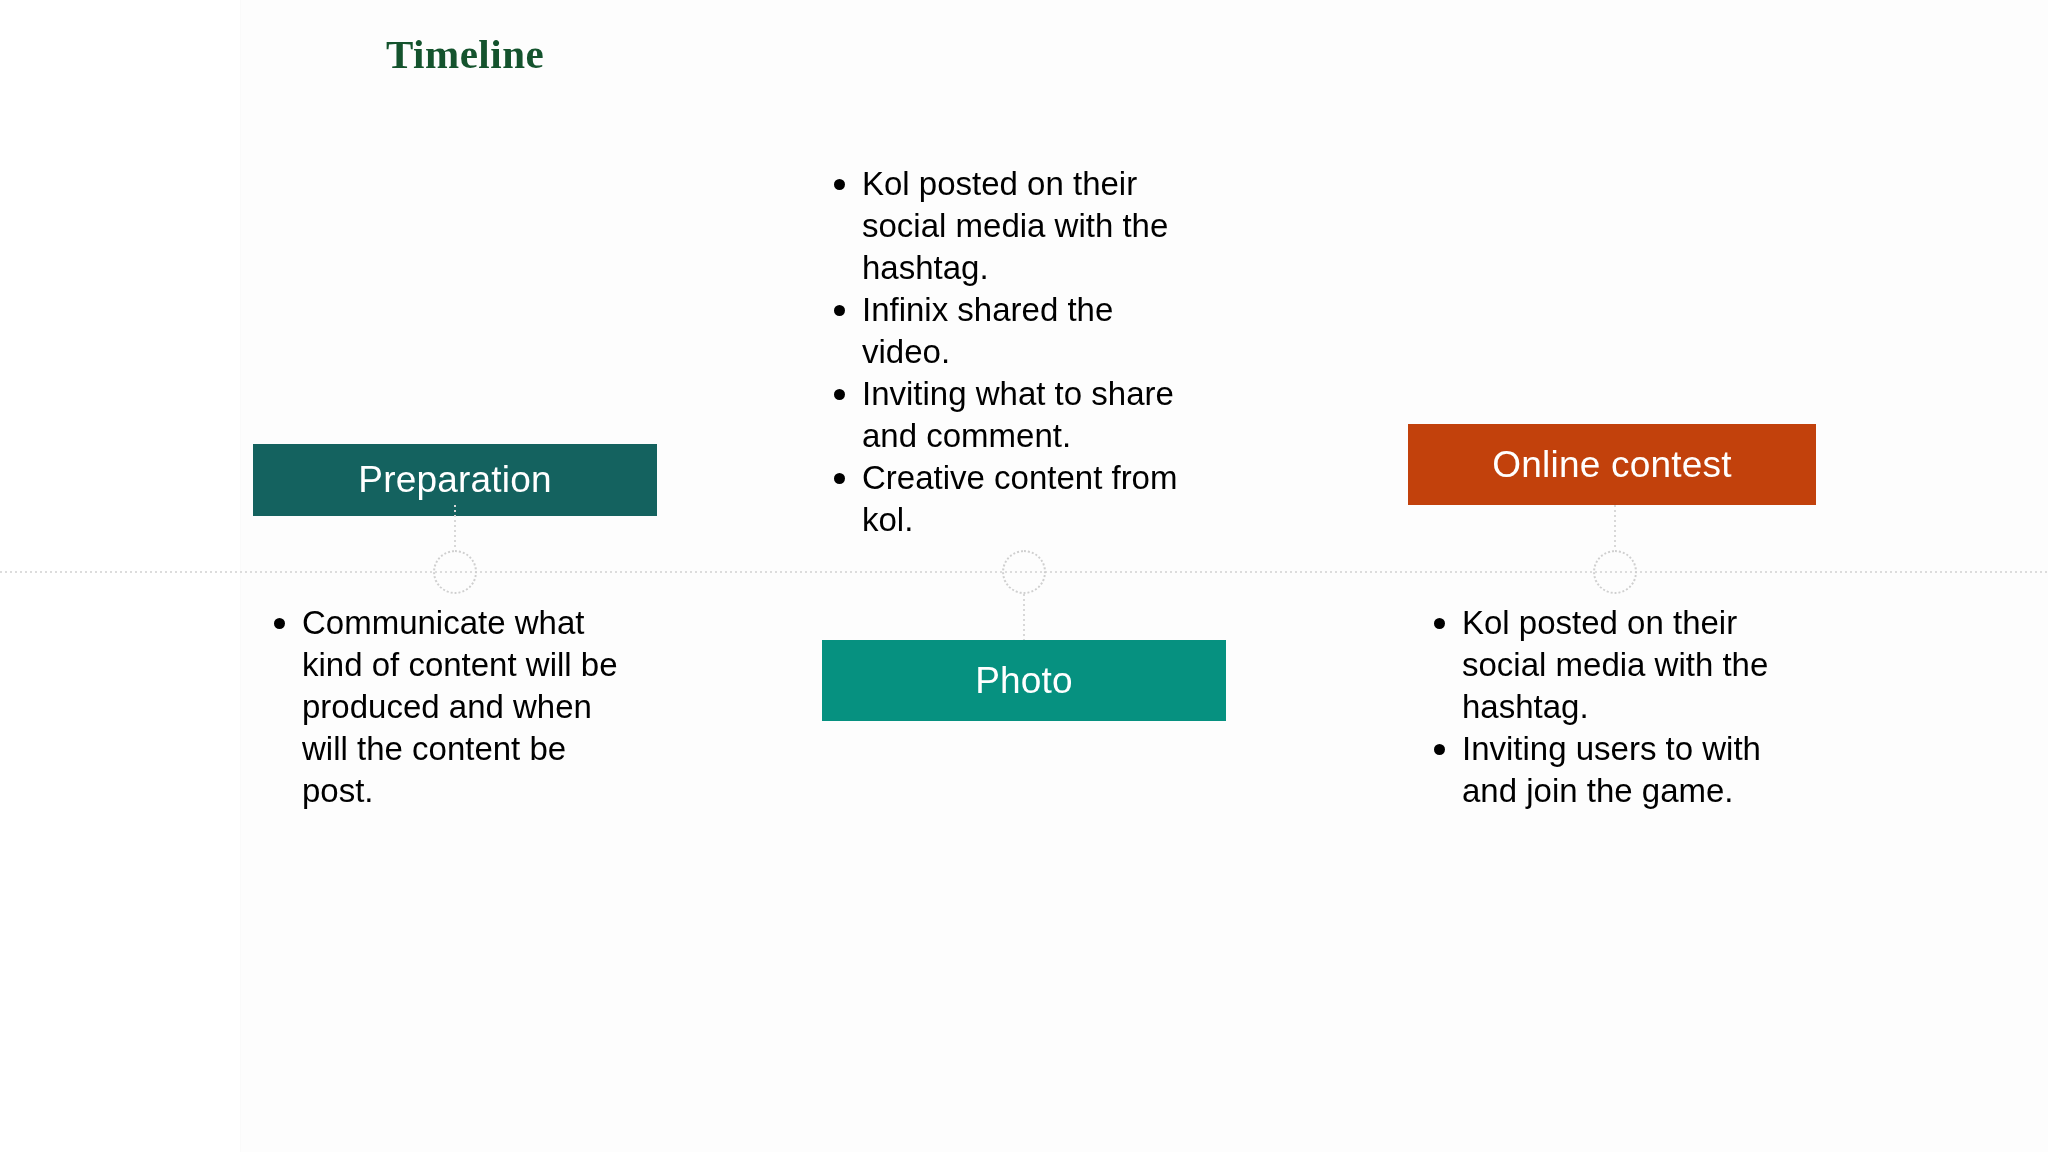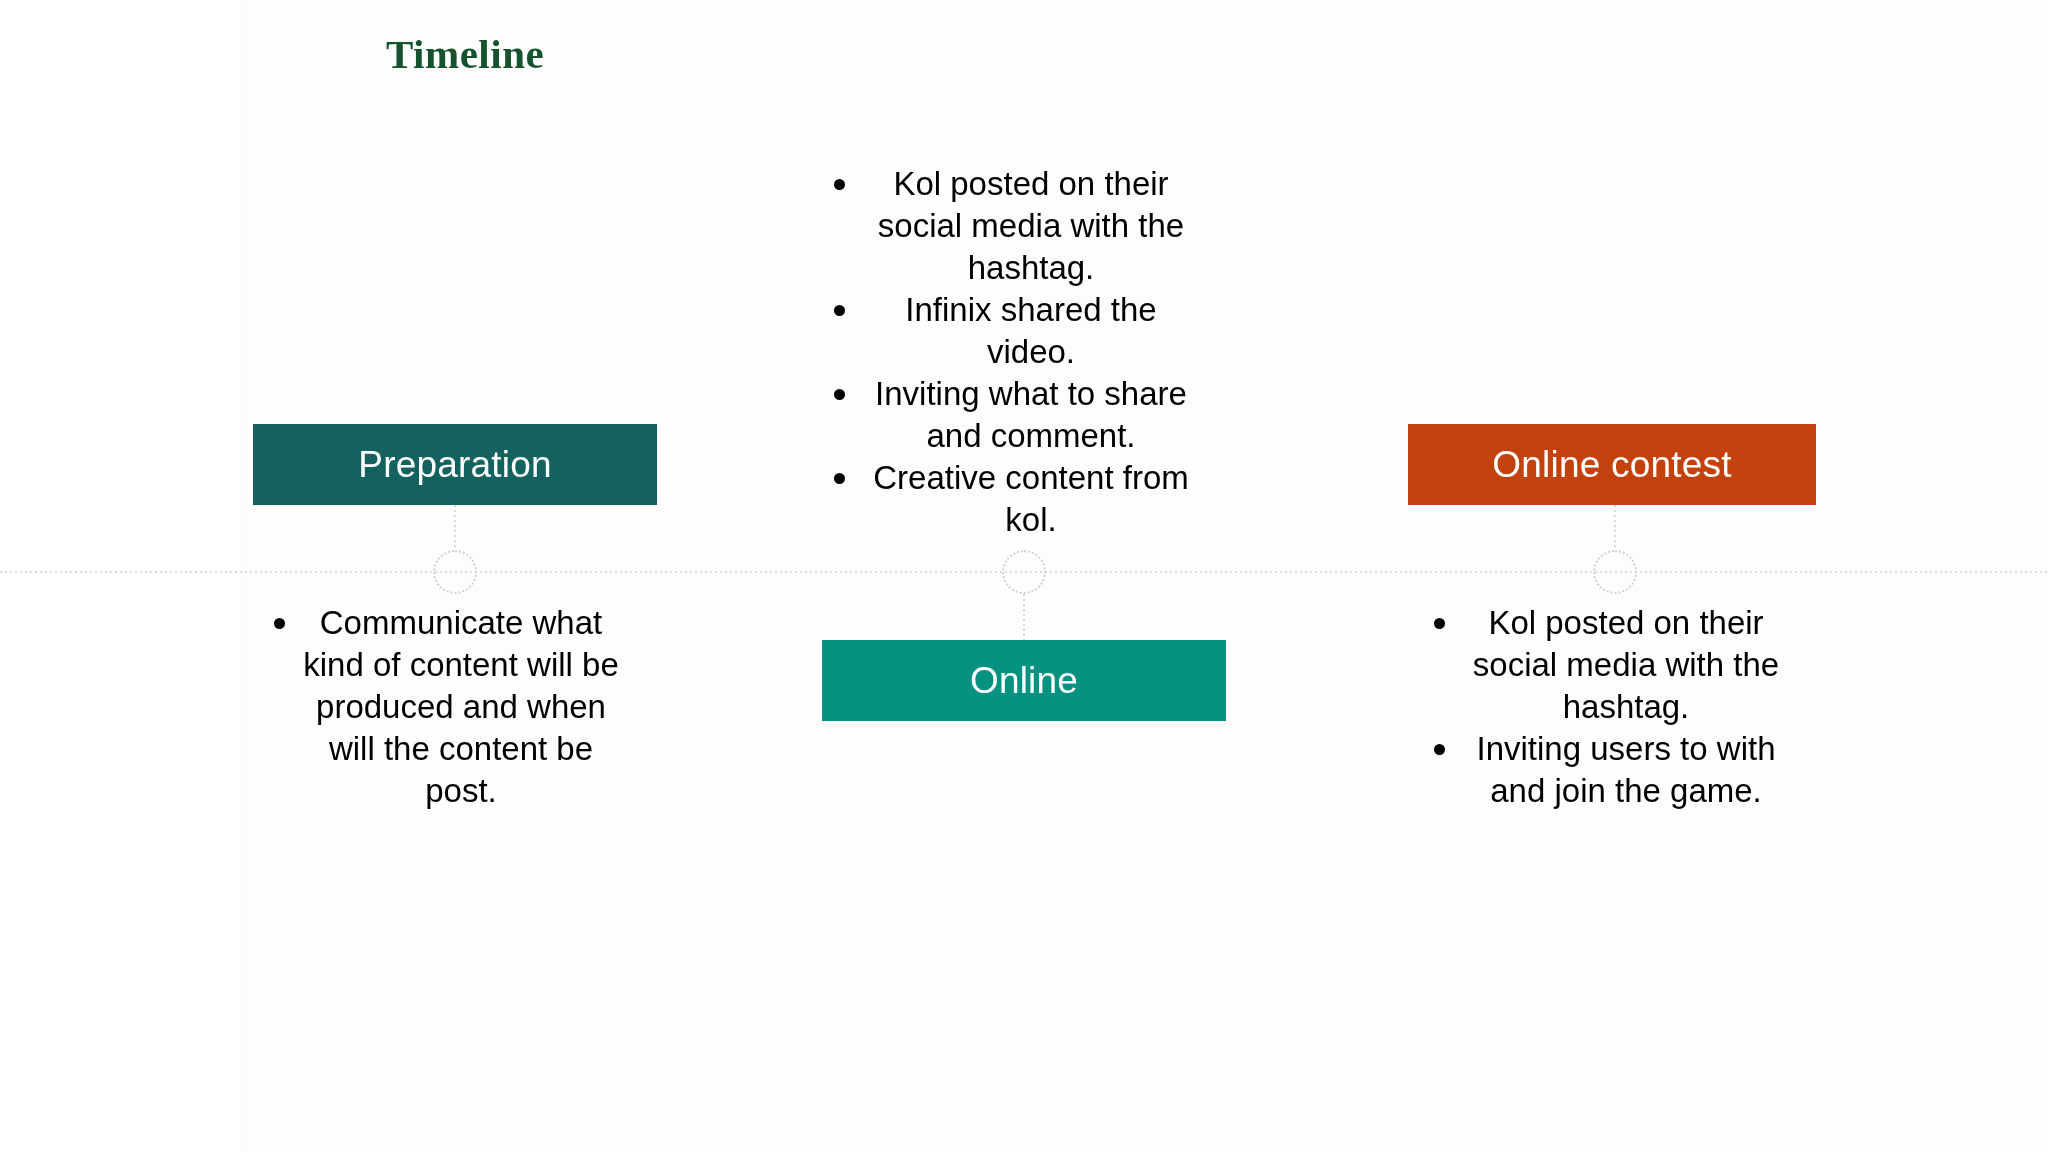--- a/index.html
+++ b/index.html
@@ -86,21 +86,20 @@
     letter-spacing: 0.2px;
     white-space: nowrap;
   }
 
   
   .bullets {
     position: absolute;
     margin: 0;
     padding: 0;
     list-style: none;
-    text-align: center;
   }
   .bullets li {
     position: relative;
     padding-left: 32px;
     color: #000000;
     font-size: 33px;
     line-height: 42px;
     margin: 0 0 0 0;
   }
   .bullets li .dot {
@@ -117,21 +116,21 @@
 <body>
 
 <div id="slide">
 
   <div class="bg-panel"></div>
 
   <div class="slide-title" style="color: #14532d; font-family: Liberation Serif, serif;">Timeline</div>
 
   <div class="axis"></div>
 
-  <div class="phase-box" style="left: 253px; top: 424px; width: 404px; height: 81px; background-color: rgb(20, 98, 95); text-align: center;">
+  <div class="phase-box" style="left: 253px; top: 444px; width: 404px; height: 72px; background-color: rgb(20, 98, 95); text-align: center;">
     <span>Preparation</span>
   </div>
   <div class="stem" style="left:454px; top:505px; height:45px;"></div>
   <div class="marker" style="left: 433px; top: 550px; border-color: rgb(207, 207, 207);"></div>
 
   <ul class="bullets" style="left:270px; top:602px; width:350px;">
     <li>
       <span class="dot"></span>
       <span>Communicate what kind of content will be produced and when will the content be post.</span>
     </li>
@@ -152,21 +151,21 @@
     </li>
     <li>
       <span class="dot"></span>
       <span>Creative content from kol.</span>
     </li>
   </ul>
 
   <div class="marker" style="left: 1002px; top: 550px; border-color: rgb(207, 207, 207);"></div>
   <div class="stem" style="left:1023px; top:594px; height:46px;"></div>
   <div class="phase-box" style="left: 822px; top: 640px; width: 404px; height: 81px; background-color: rgb(6, 145, 128);">
-    <span>Online</span>
+    <span>Photo</span>
   </div>
 
   <div class="phase-box" style="left: 1408px; top: 424px; width: 408px; height: 81px; background-color: #c2410c;">
     <span>Online contest</span>
   </div>
   <div class="stem" style="left:1614px; top:505px; height:45px;"></div>
   <div class="marker" style="left: 1593px; top: 550px; border-color: rgb(207, 207, 207);"></div>
 
   <ul class="bullets" style="left:1430px; top:602px; width:360px;">
     <li>

